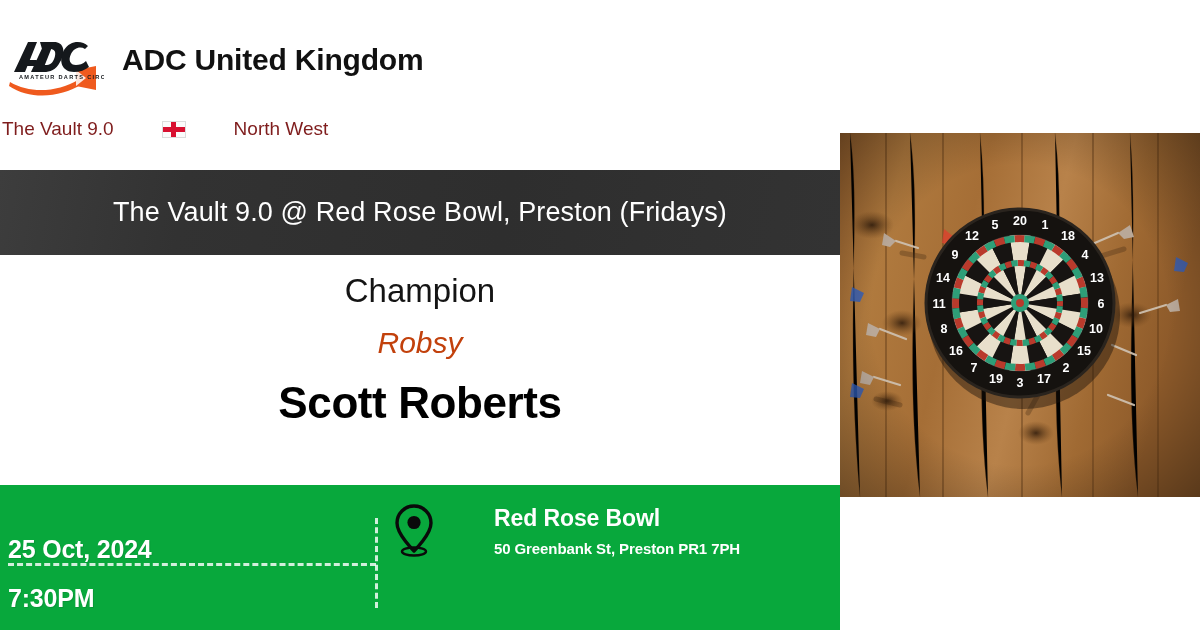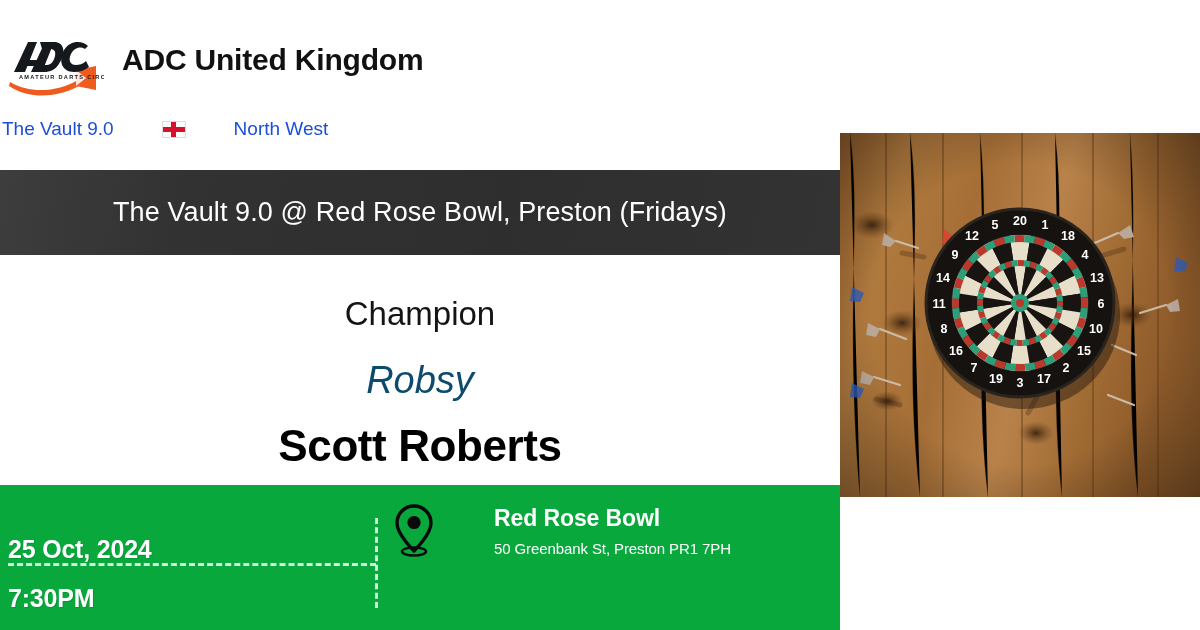--- a/index.html
+++ b/index.html
@@ -64,21 +64,21 @@
     margin-left: 18px;
     white-space: nowrap;
   }
   .subtitle-row {
     position: absolute;
     left: 2px;
     top: 118px;
     display: flex;
     align-items: center;
     font-size: 19px;
-    color: #1d4ed8;
+    color: #7f1d1d;
     white-space: nowrap;
     gap: 43px;
   }
   .flag-eng {
     position: relative;
     display: inline-block;
     width: 24px;
     height: 17px;
     background: #fbfbfb;
     border: 1px solid #dcdcdc;
@@ -132,34 +132,34 @@
   .champion-block {
     position: absolute;
     left: 0;
     top: 255px;
     width: 840px;
     height: 217px;
     text-align: center;
     background: #ffffff;
   }
   .champion-label {
-    margin: 11px;
-    padding-top: 30px;
+    margin: 0;
+    padding-top: 18px;
     font-size: 33px;
     font-weight: 400;
     color: #141414;
     line-height: 1.1;
   }
   .nickname {
     margin: 0;
     padding-top: 17px;
-    font-size: 38px;
+    font-size: 30px;
     font-style: italic;
     font-weight: 400;
-    color: #0c4a6e;
+    color: #c2410c;
     line-height: 1.1;
   }
   .fullname {
     margin: 16px;
     padding-top: 3px;
     font-size: 44px;
     font-weight: bold;
     color: #000000;
     line-height: 1.15;
     letter-spacing: -0.4px;
@@ -224,21 +224,21 @@
   .venue-name {
     color: #ffffff;
     font-size: 23px;
     font-weight: bold;
     white-space: nowrap;
     letter-spacing: -0.1px;
   }
   .venue-address {
     color: #ffffff;
     font-size: 15px;
-    font-weight: normal;
+    font-weight: bold;
     white-space: nowrap;
     margin-top: 8px;
     letter-spacing: -0.1px;
   }
 
   
   .right-col {
     position: absolute;
     left: 840px;
     top: 0;

